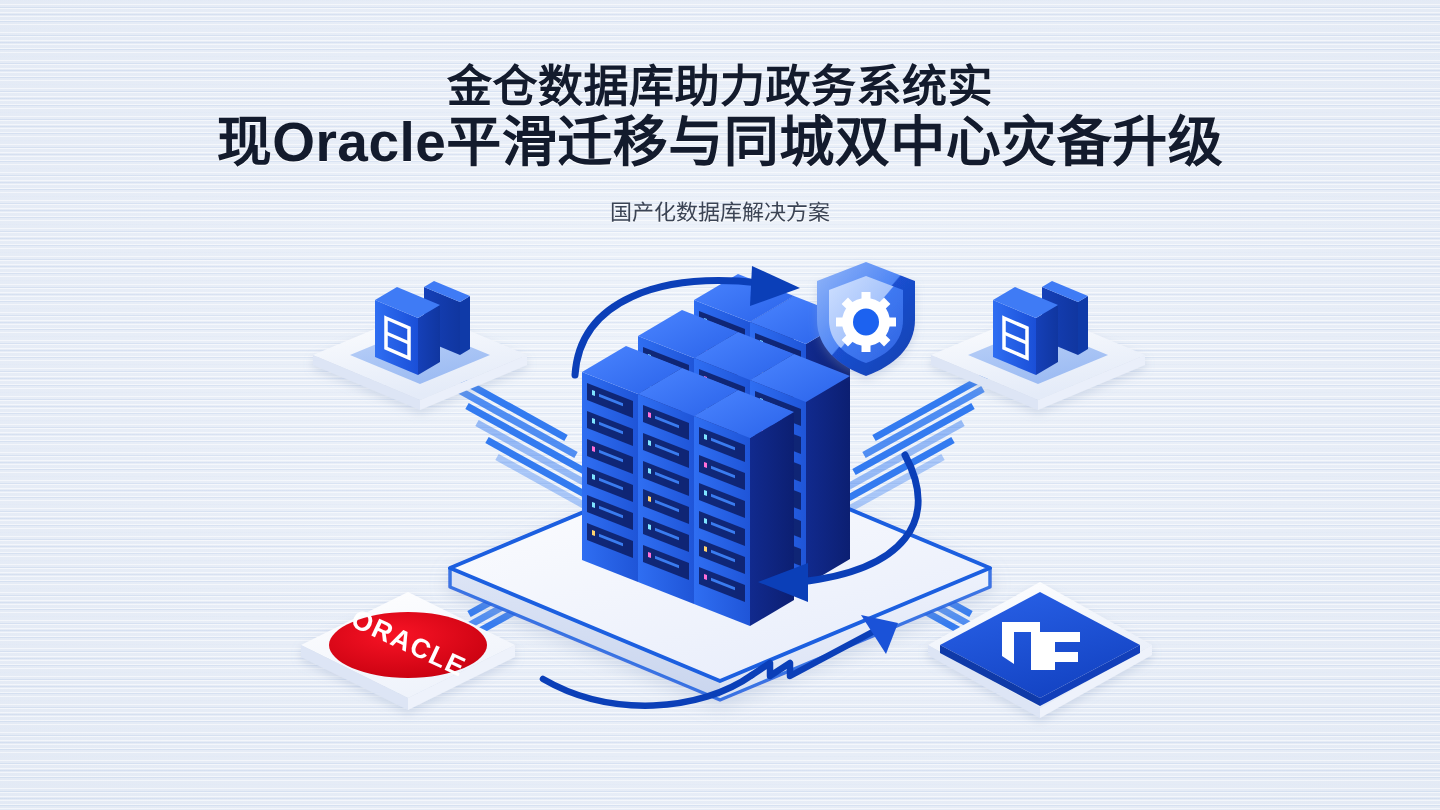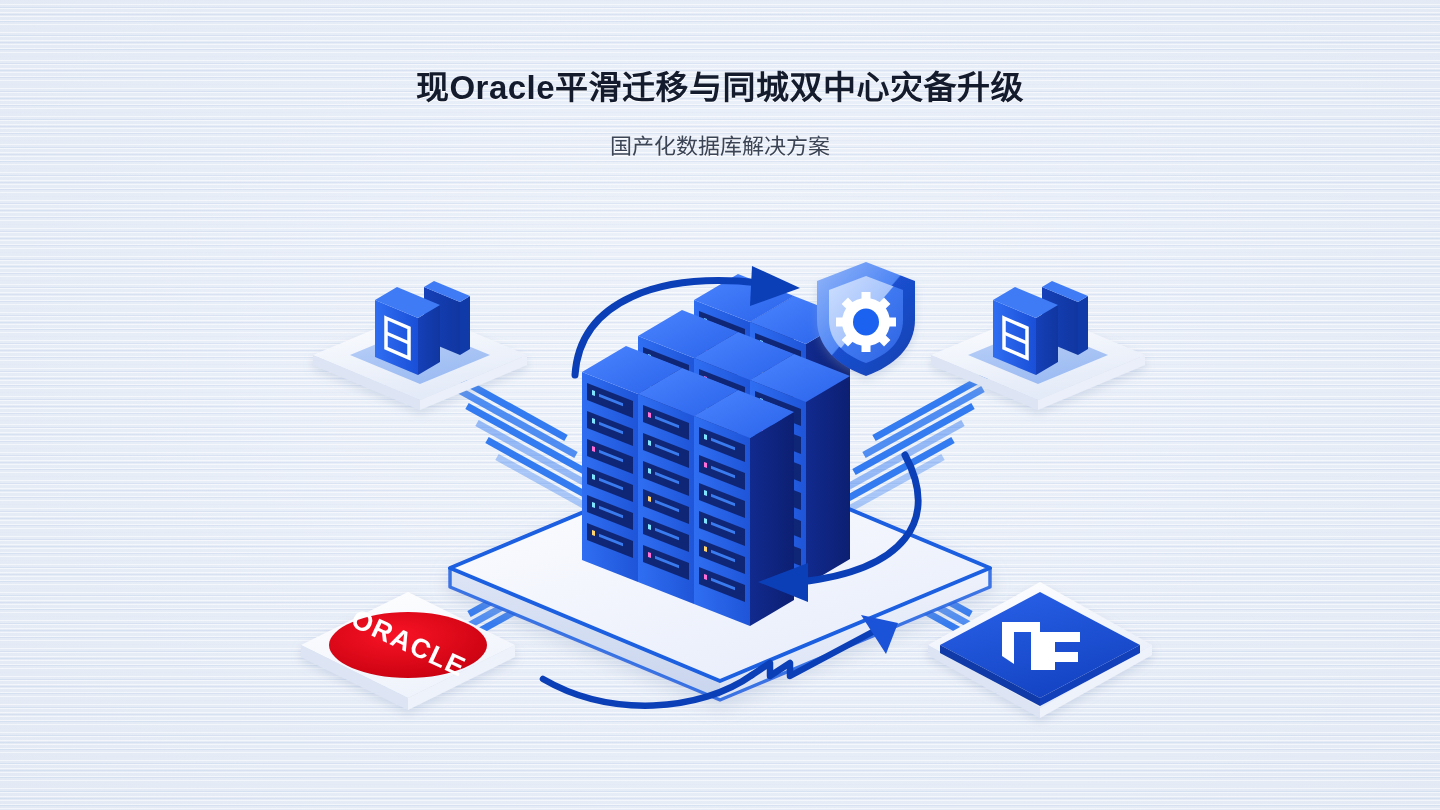--- a/index.html
+++ b/index.html
@@ -29,37 +29,38 @@
   
   .header{
     position:absolute; top:0; left:0; width:1440px;
     text-align:center; z-index:40; padding-top:62px;
   }
   .title-line{
     color:#131b2d; font-weight:bold; letter-spacing:0.5px;
     line-height:1.10; text-shadow:0 1px 0 rgba(255,255,255,0.85);
   }
   .title-1{ font-size:45px; }
-  .title-2{ font-size:33px; margin-top:8px; }
+  .title-2{ font-size:55px; margin-top:0; }
   .subtitle{
     margin-top:22px; font-size:22px; color:#3b4455; font-weight:400;
     text-shadow:0 1px 0 rgba(255,255,255,0.8);
     text-align:center;
   }
 
   
   .scene{ position:absolute; inset:0; z-index:10; }
   .scene svg{ position:absolute; top:0; left:0; width:1440px; height:810px; overflow:visible; }
 </style>
 </head>
 <body>
 
 <div id="stage">
 
   <div class="header">
+    <div class="title-line title-1">金仓数据库助力政务系统实</div>
     <div class="title-line title-2">现Oracle平滑迁移与同城双中心灾备升级</div>
     <div class="subtitle">国产化数据库解决方案</div>
   </div>
 
   <div class="scene">
     <svg viewBox="0 0 1440 810" xmlns="http://www.w3.org/2000/svg">
       <defs>
         <linearGradient id="gTileTop" x1="0" y1="0" x2="0.6" y2="1">
           <stop offset="0%" stop-color="#ffffff"></stop>
           <stop offset="100%" stop-color="#e9eefb"></stop>

